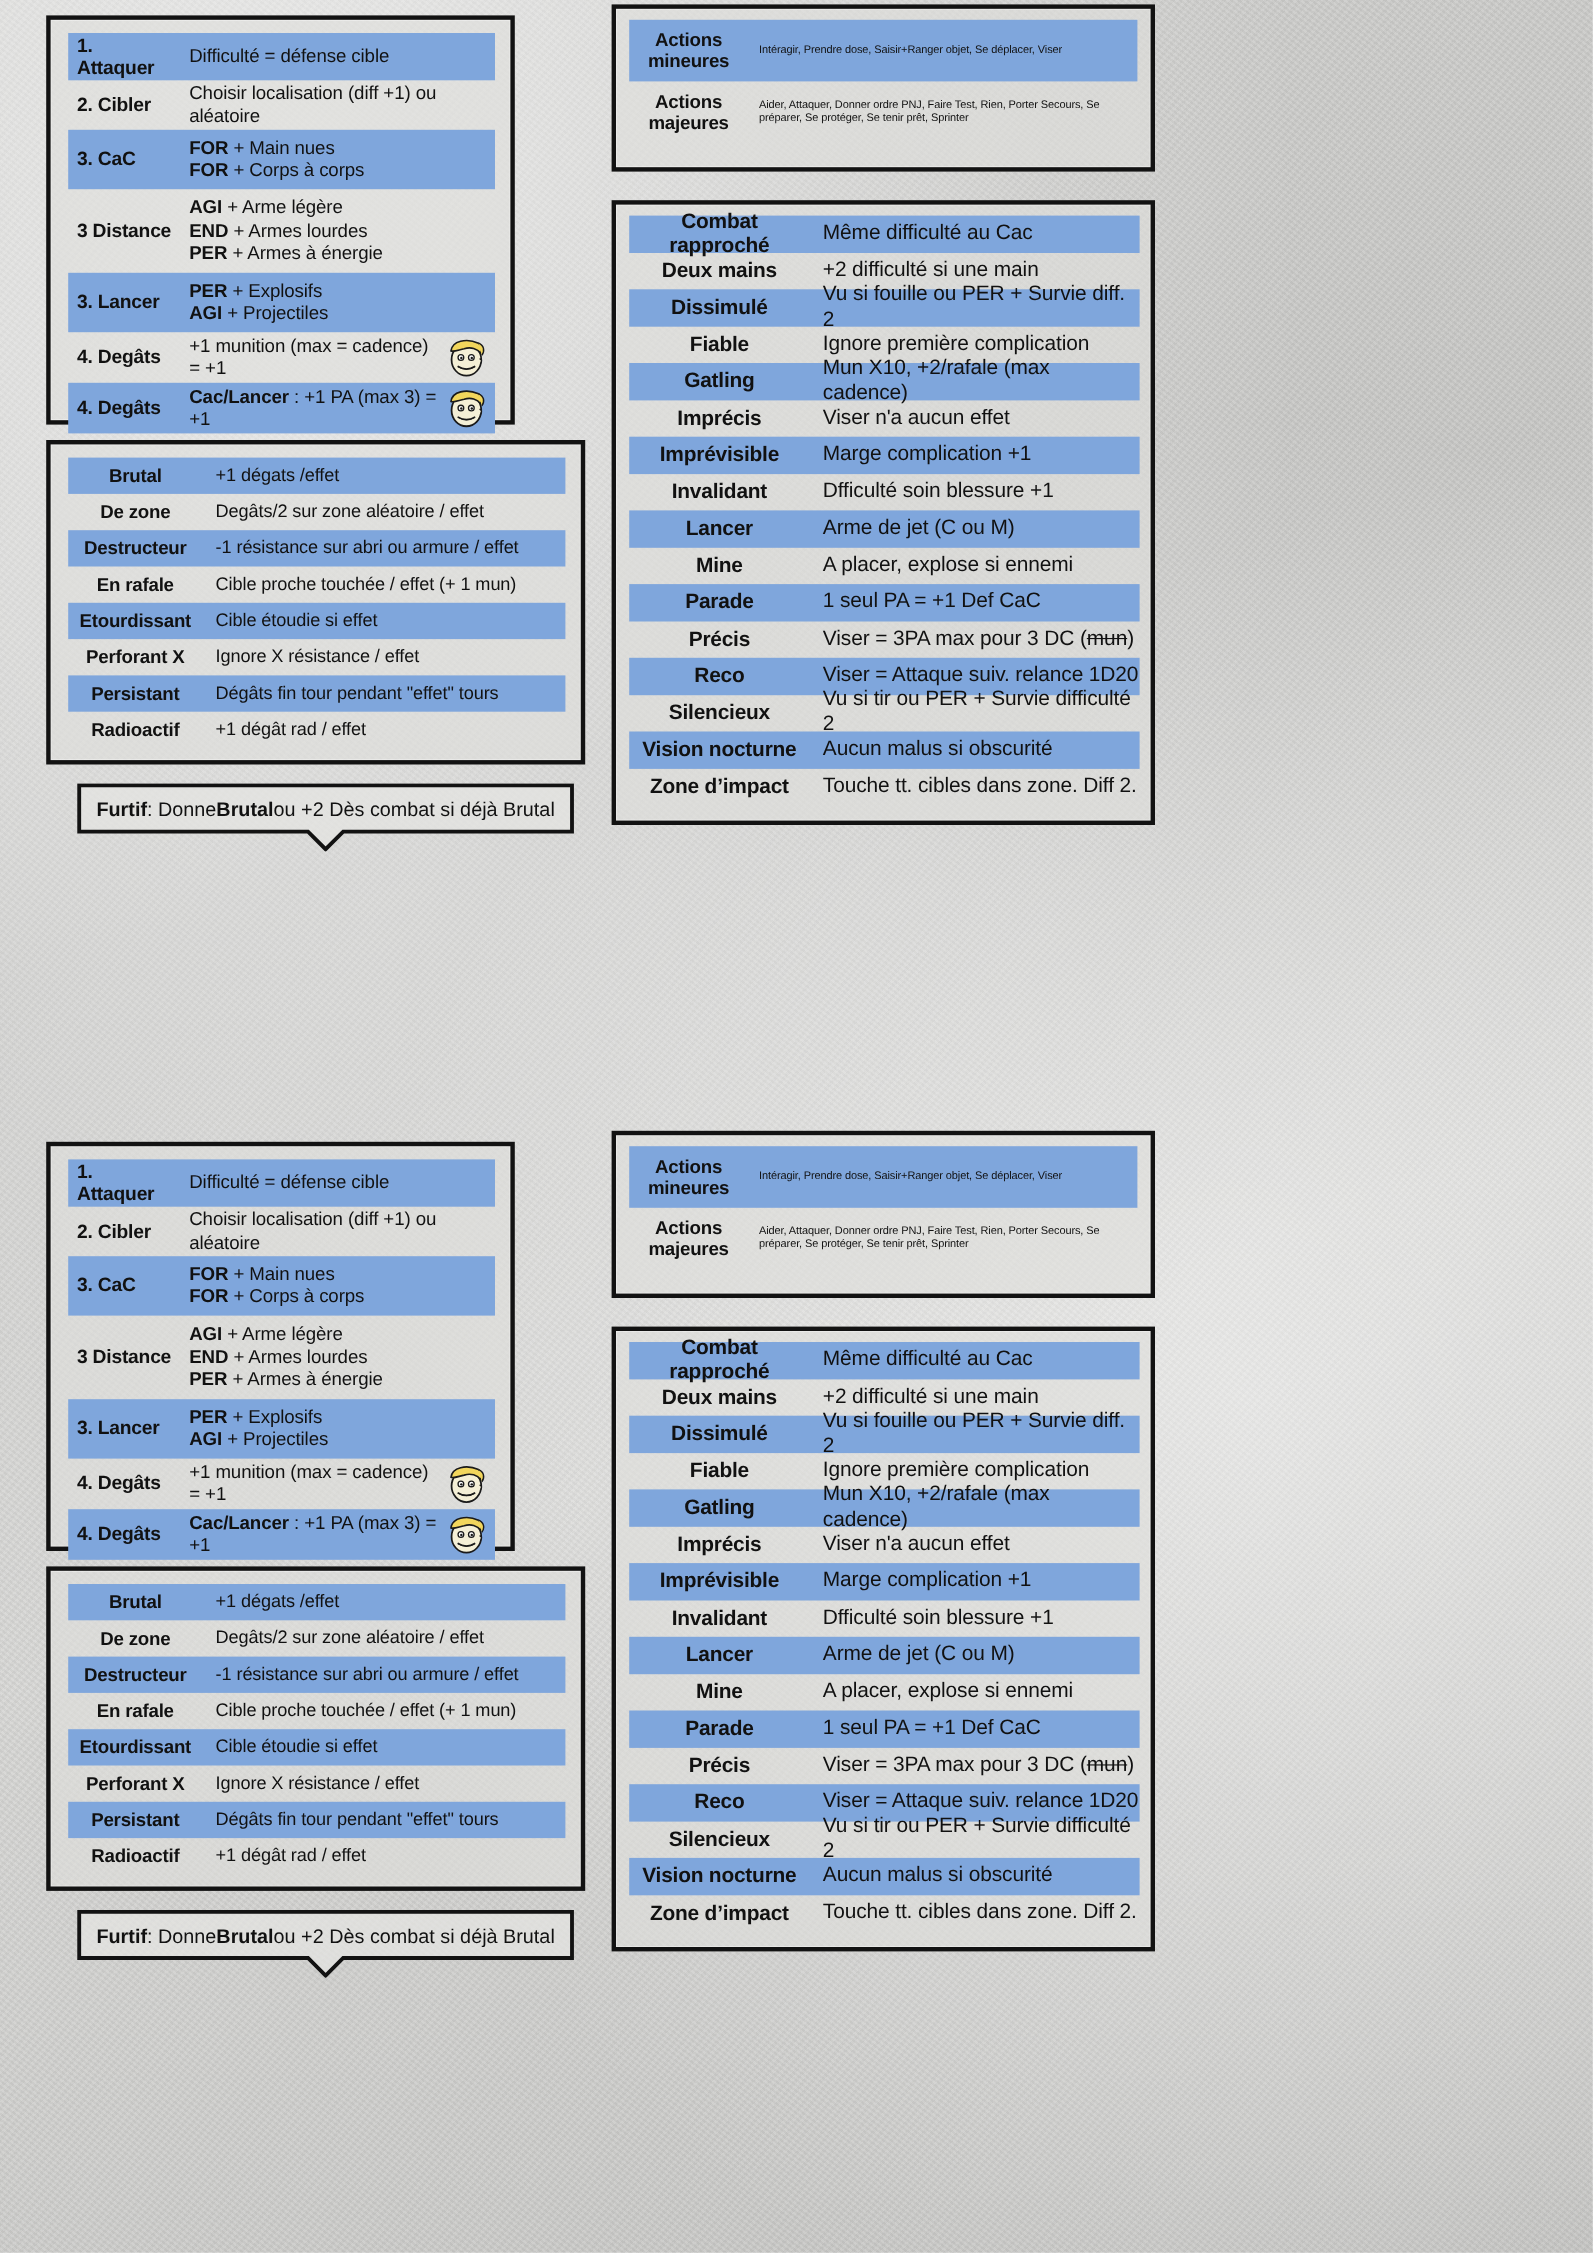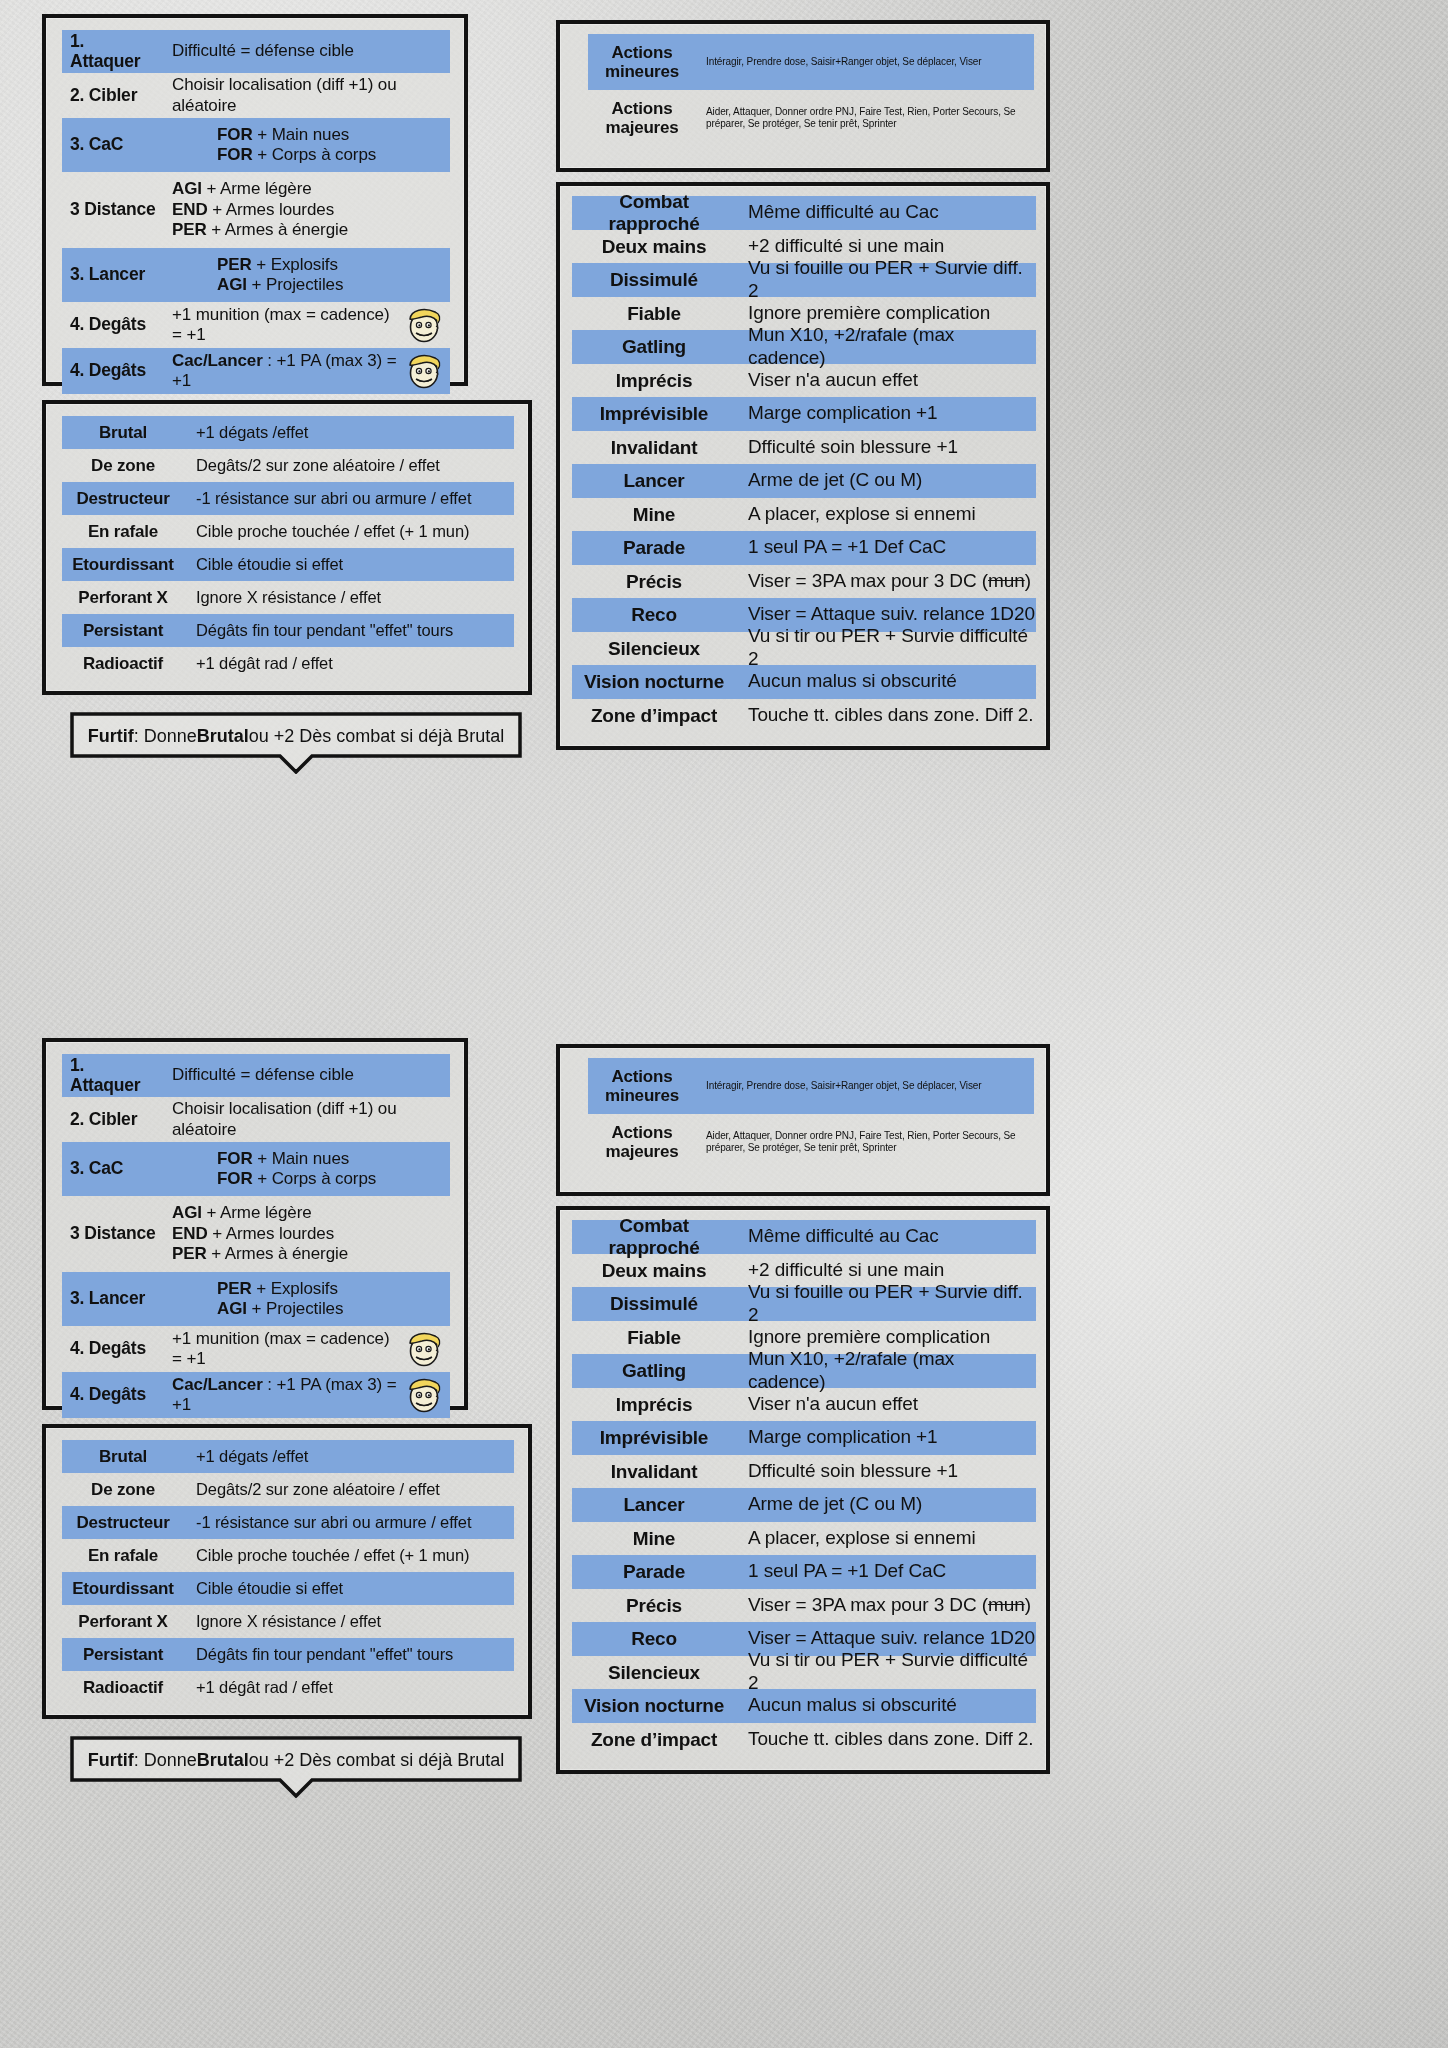--- a/index.html
+++ b/index.html
@@ -46,21 +46,21 @@
   }
   .val b{font-weight:bold;}
   .strike{text-decoration:line-through;}
 
   
   .pA{left:42px;top:14px;width:426px;height:372px;}
   .pA .inner{padding:12px 14px 12px 16px;}
   .pA .row{min-height:34px;padding:2px 0;}
   .pA .lab{width:104px;font-size:17.5px;padding-right:8px;text-align:left;padding-left:8px;}
   .pA .val{font-size:17px;padding-left:6px;}
-  .pA .row.tall{min-height:54px;gap:45px;}
+  .pA .row.tall{min-height:54px;}
   .pA .row.tall3{min-height:76px;}
   .pA .dmgrow{min-height:46px;position:relative;}
   .vb{
     flex:0 0 auto;width:40px;height:40px;margin-left:4px;margin-right:6px;
     position:relative;
   }
 
   
   .pB{left:42px;top:400px;width:490px;height:295px;}
   .pB .inner{padding:12px 14px 10px 16px;}
@@ -68,21 +68,21 @@
   .pB .lab{width:122px;font-size:17px;text-align:center;}
   .pB .val{font-size:16.5px;padding-left:12px;}
   .pCwrap{position:absolute;left:70px;top:712px;width:452px;height:62px;}
   .pCtext{
     position:absolute;left:0;top:0;width:100%;height:48px;
     display:flex;align-items:center;justify-content:center;
     font-size:18px;
   }
 
   
-  .pD{left:556px;top:20px;width:494px;height:152px;padding-left:16px;}
+  .pD{left:556px;top:4px;width:494px;height:152px;}
   .pD .inner{padding:10px 12px 10px 12px;}
   .pD .row{min-height:56px;}
   .pD .lab{width:108px;font-size:17px;text-align:center;}
   .pD .val{font-size:10px;padding-left:10px;line-height:1.22;}
 
   
   .pE{left:556px;top:182px;width:494px;height:568px;}
   .pE .inner{padding:10px 10px 8px 12px;}
   .pE .row{height:33.5px;}
   .pE .lab{width:164px;font-size:19px;text-align:center;}

